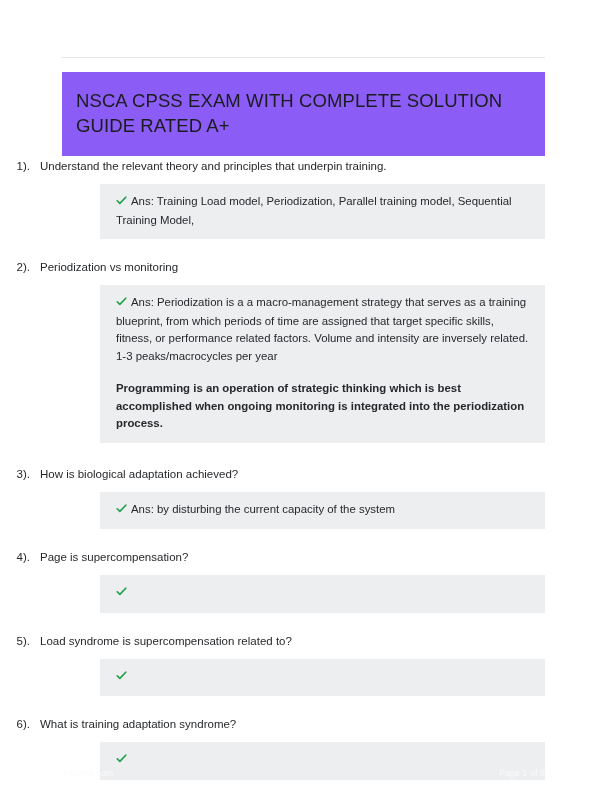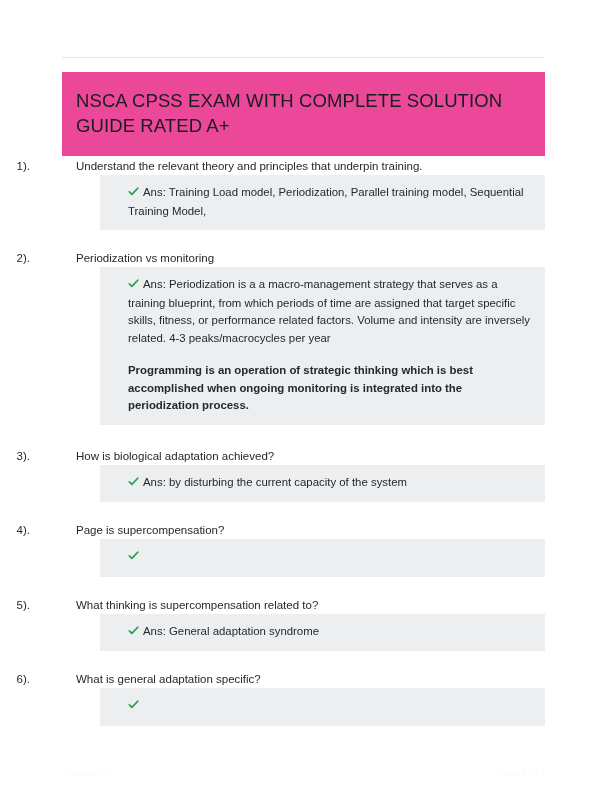--- a/index.html
+++ b/index.html
@@ -29,21 +29,21 @@
     width: 483px;
     height: 1px;
     background: #e6e7ec;
   }
   .title-band {
     position: absolute;
     left: 62px;
     top: 72px;
     width: 483px;
     box-sizing: border-box;
-    background: #ec4899;
+    background: #8b5cf6;
     padding: 16px 14px 18px 14px;
   }
   .title-text {
     font-size: 18.5px;
     line-height: 25px;
     font-weight: 400;
     color: #1b1c1f;
     letter-spacing: 0.1px;
     margin: 0;
   }
@@ -71,26 +71,25 @@
     font-size: 11.5px;
     line-height: 17px;
     color: #26282b;
   }
   .q-text {
     flex: 1;
     font-size: 11.5px;
     line-height: 17px;
     color: #26282b;
     padding-right: 60px;
-    margin-left: 36px;
   }
   .ans-box {
-    margin: 0 61px 0 100px;
+    margin: 9px 61px 0 100px;
     background: #eceef0;
-    padding: 9px 12px 10px 28px;
+    padding: 9px 12px 10px 16px;
     box-sizing: border-box;
   }
   .ans-para {
     font-size: 11.4px;
     line-height: 17.5px;
     color: #26282b;
     margin: 0;
   }
   .ans-para + .ans-para {
     margin-top: 15px;
@@ -147,21 +146,21 @@
         <div class="q-gap-small"></div>
       </div>
       <div class="qa-block">
         <div class="q-row">
           <div class="q-num">2).</div>
           <div class="q-text">Periodization vs monitoring</div>
         </div>
         <div class="ans-box">
           <p class="ans-para"><span class="check-icon"><svg width="11" height="11" viewBox="0 0 16 16" aria-hidden="true">
                 <path d="M1.8 8.4 L5.6 12.2 L14.2 3.2" fill="none" stroke="#22a04a" stroke-width="2.4" stroke-linecap="round" stroke-linejoin="round"></path>
-              </svg></span><span>Ans: Periodization is a a macro-management strategy that serves as a training blueprint, from which periods of time are assigned that target specific skills, fitness, or performance related factors. Volume and intensity are inversely related. 4-3 peaks/macrocycles per year</span></p>
+              </svg></span><span>Ans: Periodization is a a macro-management strategy that serves as a training blueprint, from which periods of time are assigned that target specific skills, fitness, or performance related factors. Volume and intensity are inversely related. 1-3 peaks/macrocycles per year</span></p>
           <p class="ans-para"><span>Programming is an operation of strategic thinking which is best accomplished when ongoing monitoring is integrated into the periodization process.</span></p>
         </div>
         <div class="q-gap"></div>
       </div>
       <div class="qa-block">
         <div class="q-row">
           <div class="q-num">3).</div>
           <div class="q-text">How is biological adaptation achieved?</div>
         </div>
         <div class="ans-box">
@@ -179,33 +178,33 @@
         <div class="ans-box">
           <p class="ans-para"><span class="check-icon"><svg width="11" height="11" viewBox="0 0 16 16" aria-hidden="true">
                 <path d="M1.8 8.4 L5.6 12.2 L14.2 3.2" fill="none" stroke="#22a04a" stroke-width="2.4" stroke-linecap="round" stroke-linejoin="round"></path>
               </svg></span></p>
         </div>
         <div class="q-gap-small"></div>
       </div>
       <div class="qa-block">
         <div class="q-row">
           <div class="q-num">5).</div>
-          <div class="q-text">What thinking is supercompensation related to?</div>
-        </div>
-        <div class="ans-box">
-          <p class="ans-para"><span class="check-icon"><svg width="11" height="11" viewBox="0 0 16 16" aria-hidden="true">
-                <path d="M1.8 8.4 L5.6 12.2 L14.2 3.2" fill="none" stroke="#22a04a" stroke-width="2.4" stroke-linecap="round" stroke-linejoin="round"></path>
-              </svg></span><span>Ans: General adaptation syndrome</span></p>
+          <div class="q-text">Load syndrome is supercompensation related to?</div>
+        </div>
+        <div class="ans-box">
+          <p class="ans-para"><span class="check-icon"><svg width="11" height="11" viewBox="0 0 16 16" aria-hidden="true">
+                <path d="M1.8 8.4 L5.6 12.2 L14.2 3.2" fill="none" stroke="#22a04a" stroke-width="2.4" stroke-linecap="round" stroke-linejoin="round"></path>
+              </svg></span></p>
         </div>
         <div class="q-gap-small"></div>
       </div>
       <div class="qa-block">
         <div class="q-row">
           <div class="q-num">6).</div>
-          <div class="q-text">What is general adaptation specific?</div>
+          <div class="q-text">What is training adaptation syndrome?</div>
         </div>
         <div class="ans-box">
           <p class="ans-para"><span class="check-icon"><svg width="11" height="11" viewBox="0 0 16 16" aria-hidden="true">
                 <path d="M1.8 8.4 L5.6 12.2 L14.2 3.2" fill="none" stroke="#22a04a" stroke-width="2.4" stroke-linecap="round" stroke-linejoin="round"></path>
               </svg></span></p>
         </div>
         <div class="q-gap-small"></div>
       </div>
     </div>
 

